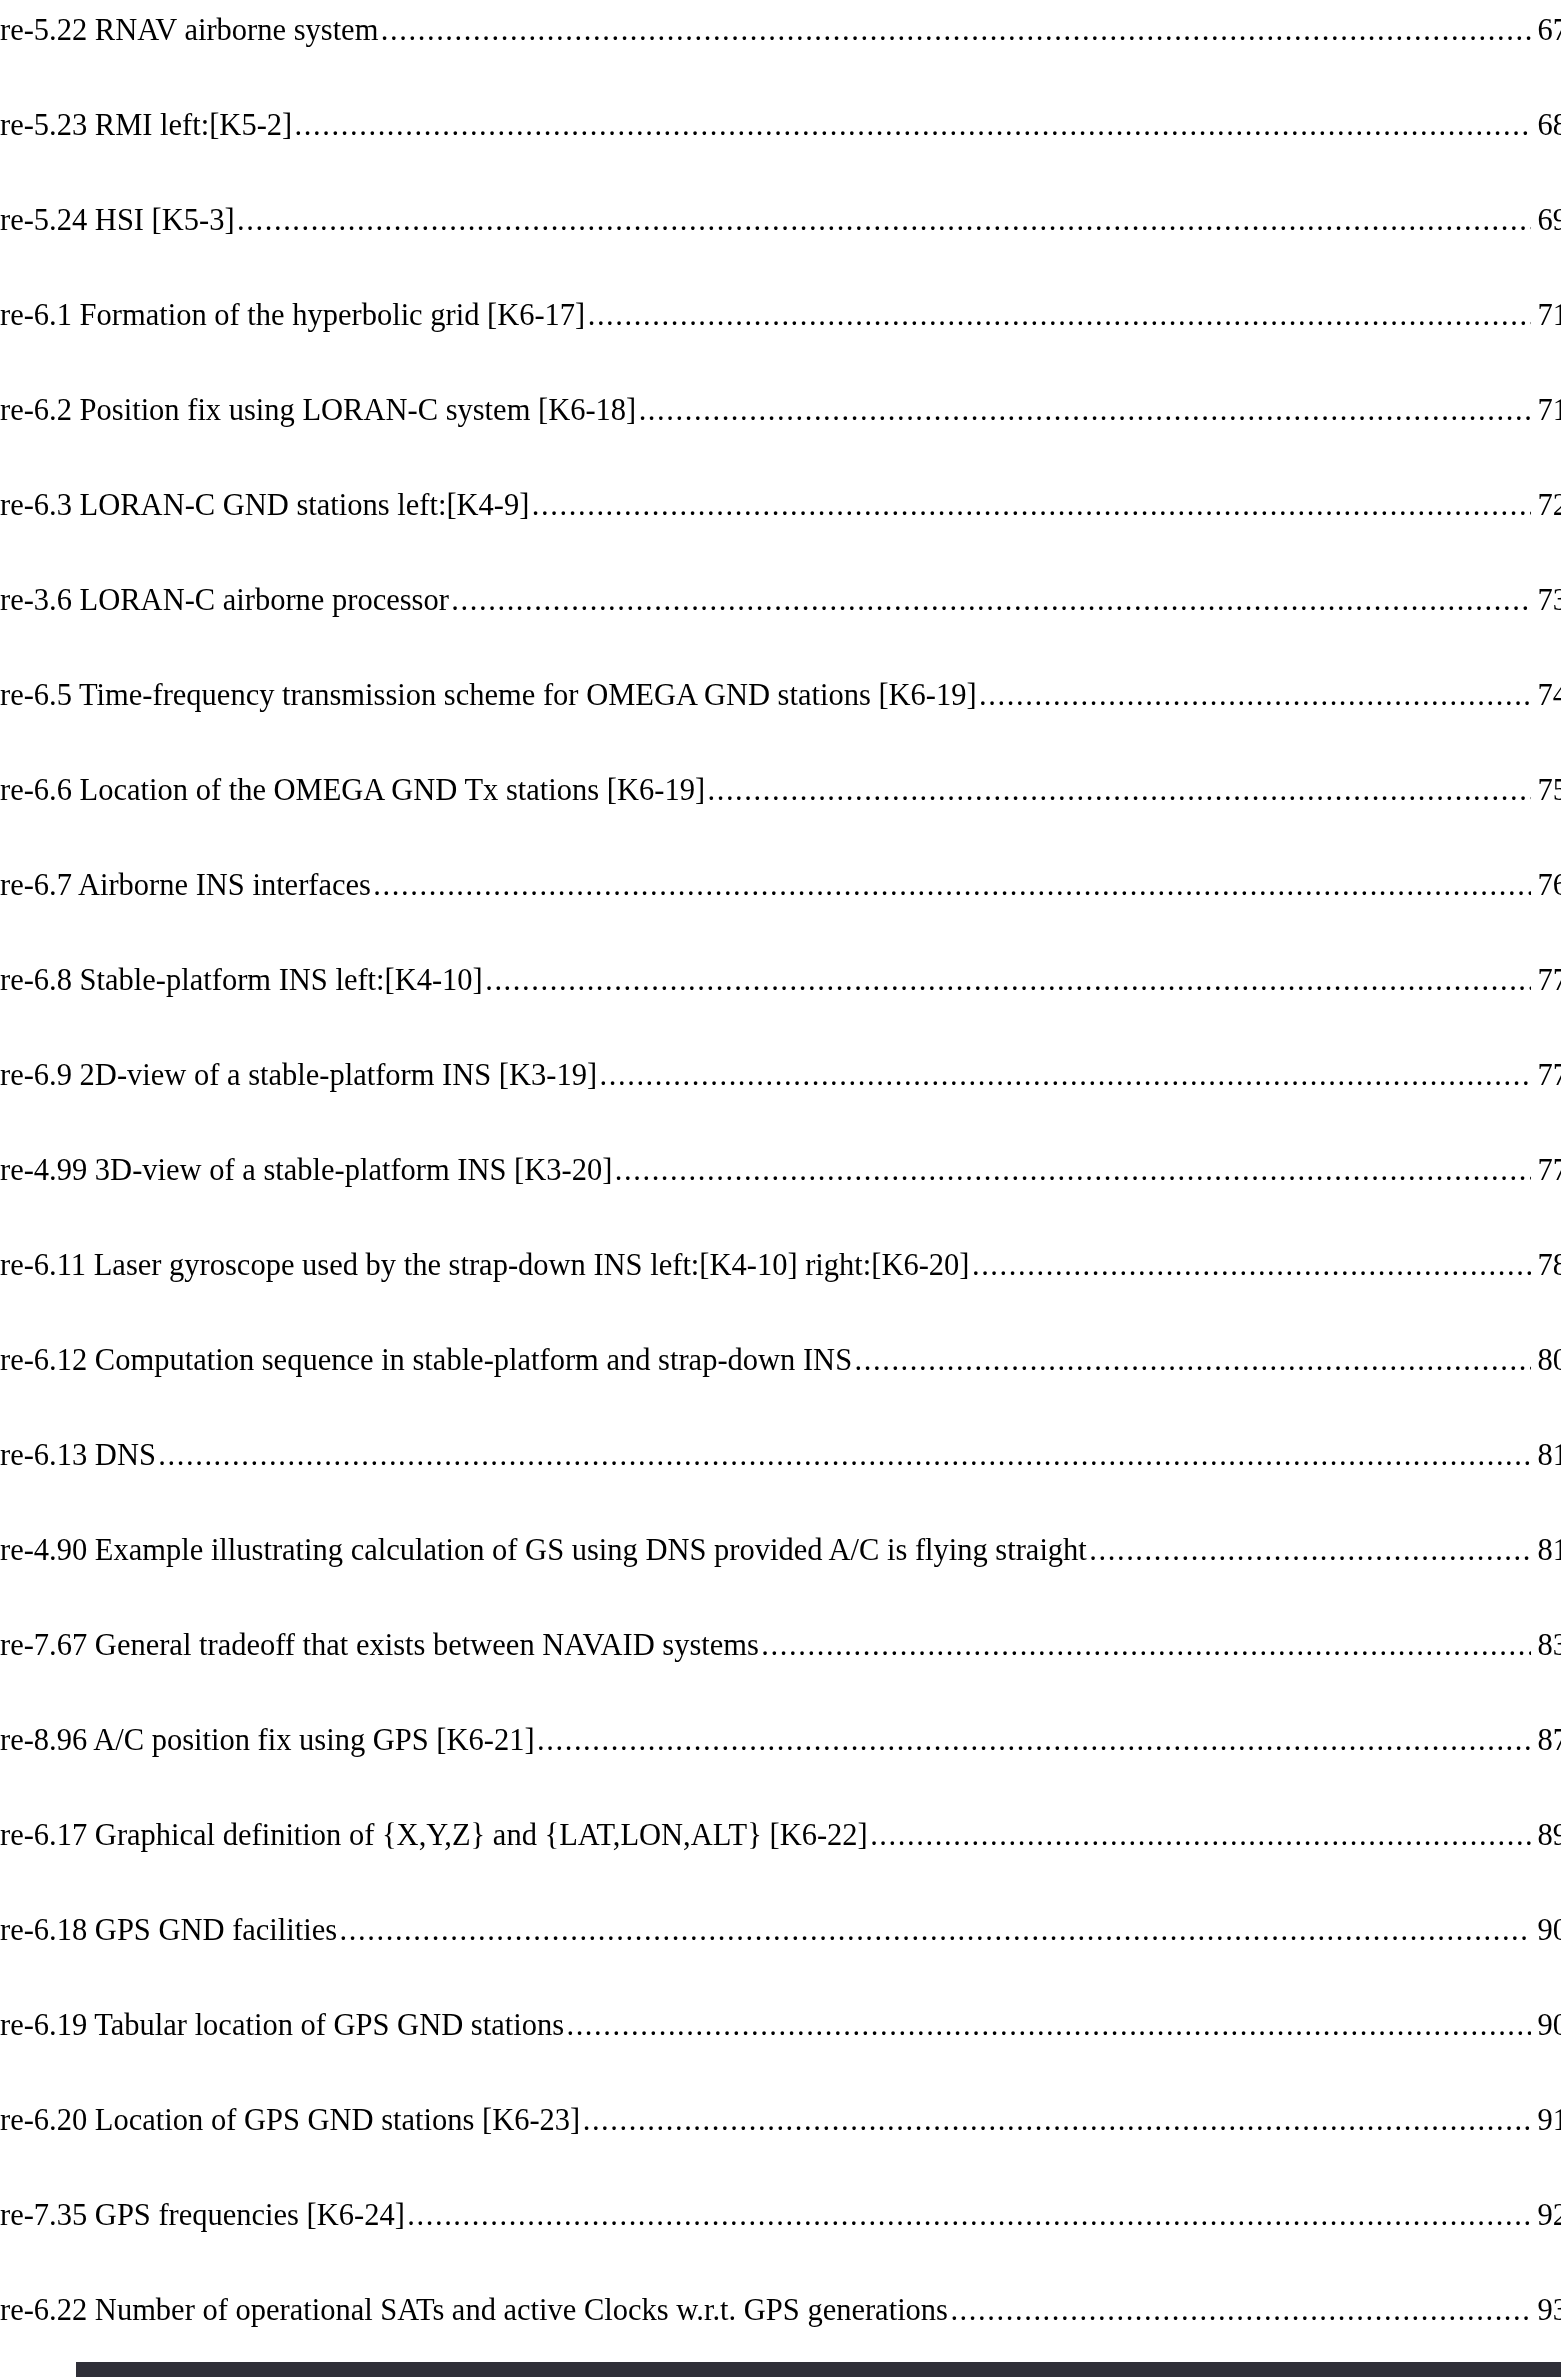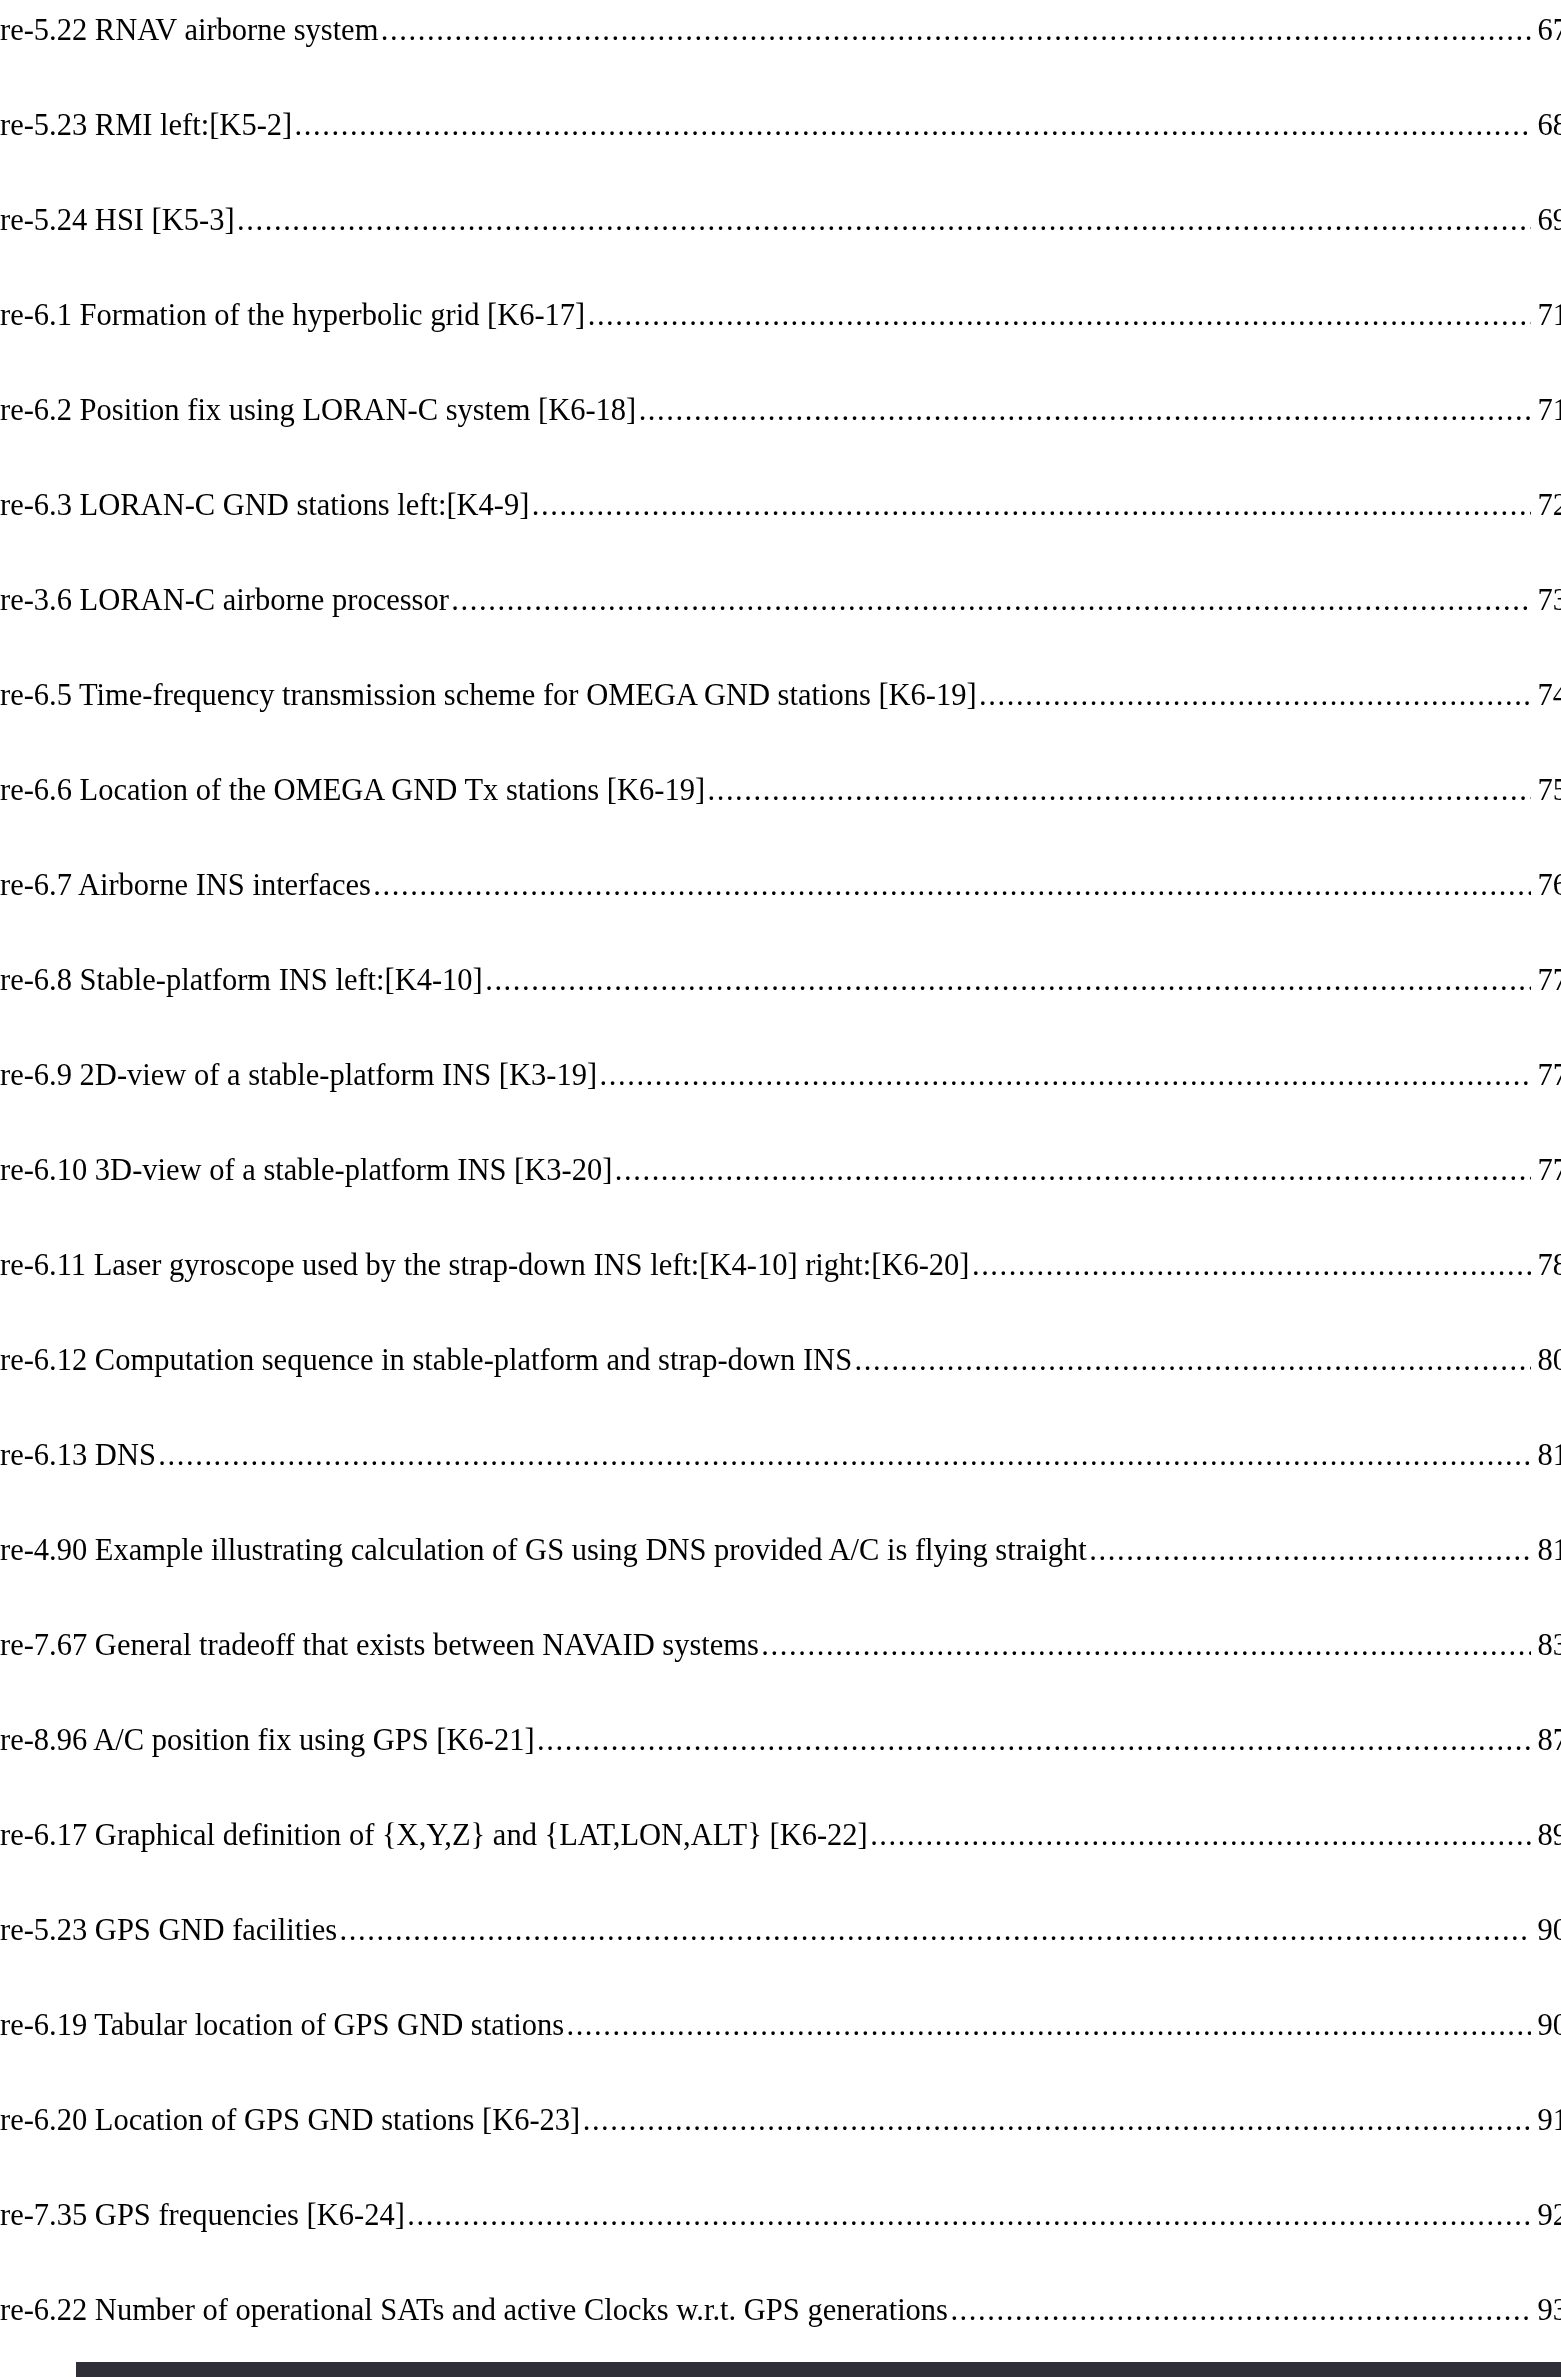--- a/index.html
+++ b/index.html
@@ -122,21 +122,21 @@
     <span class="pagenum">77</span>
   </div>
 
   <div class="row">
     <span class="label">re-6.9 2D-view of a stable-platform INS [K3-19]</span>
     <span class="leader">....................................................................................................................................................................................................................................................................</span>
     <span class="pagenum">77</span>
   </div>
 
   <div class="row">
-    <span class="label">re-6.10 3D-view of a stable-platform INS [K3-20]</span>
+    <span class="label">re-4.99 3D-view of a stable-platform INS [K3-20]</span>
     <span class="leader">....................................................................................................................................................................................................................................................................</span>
     <span class="pagenum">77</span>
   </div>
 
   <div class="row">
     <span class="label">re-6.11 Laser gyroscope used by the strap-down INS left:[K4-10] right:[K6-20]</span>
     <span class="leader">....................................................................................................................................................................................................................................................................</span>
     <span class="pagenum">78</span>
   </div>
 
@@ -170,21 +170,21 @@
     <span class="pagenum">87</span>
   </div>
 
   <div class="row">
     <span class="label">re-6.17 Graphical definition of {X,Y,Z} and {LAT,LON,ALT} [K6-22]</span>
     <span class="leader">....................................................................................................................................................................................................................................................................</span>
     <span class="pagenum">89</span>
   </div>
 
   <div class="row">
-    <span class="label">re-5.23 GPS GND facilities</span>
+    <span class="label">re-6.18 GPS GND facilities</span>
     <span class="leader">....................................................................................................................................................................................................................................................................</span>
     <span class="pagenum">90</span>
   </div>
 
   <div class="row">
     <span class="label">re-6.19 Tabular location of GPS GND stations</span>
     <span class="leader">....................................................................................................................................................................................................................................................................</span>
     <span class="pagenum">90</span>
   </div>
 

